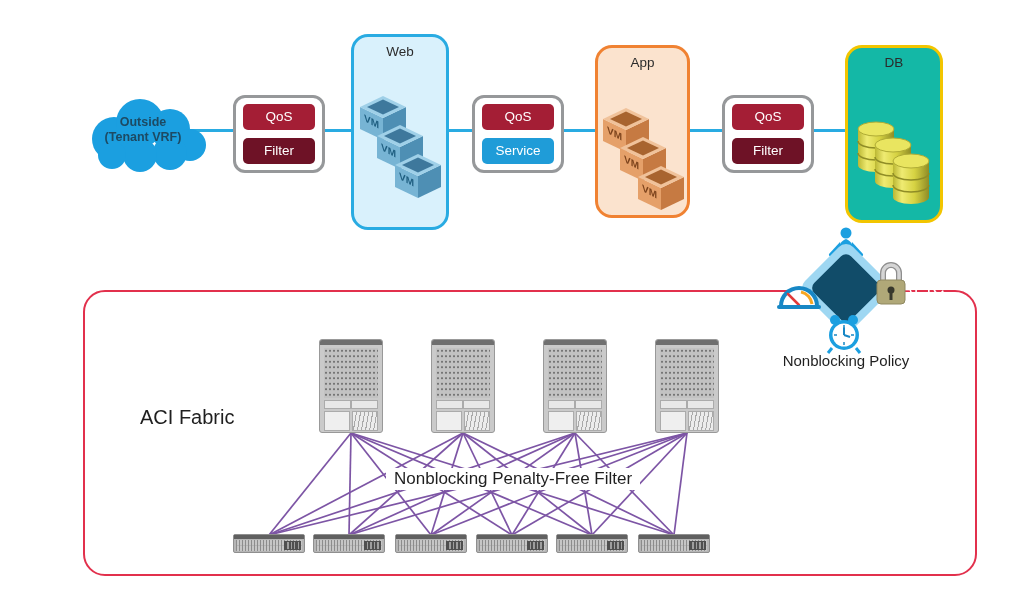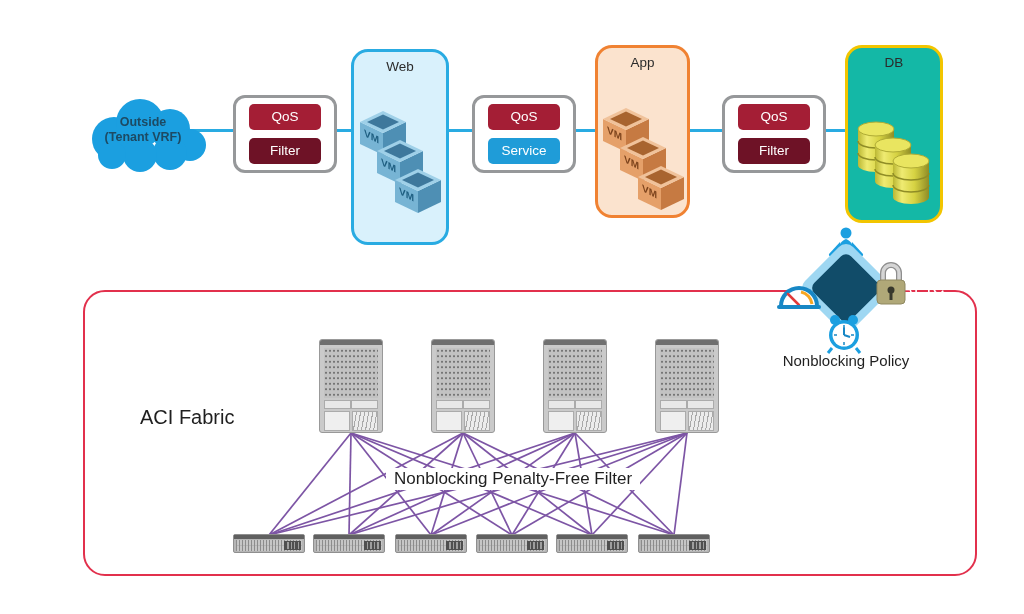--- a/index.html
+++ b/index.html
@@ -12,32 +12,32 @@
   
   #connector{left:150px;top:129px;width:740px;height:3px;background:#29ABE2;z-index:0;}
 
   
   #cloud{left:78px;top:93px;width:130px;height:80px;z-index:1;}
   #cloud svg{position:absolute;left:0;top:0;}
   #cloud .cloud-text{position:absolute;left:0;top:22px;width:100%;text-align:center;
     font-size:12.5px;line-height:15px;color:#1D4A63;font-weight:bold;z-index:1;}
 
   
-  .gateway{width:104px;height:78px;background:#ffffff;border:3px solid #96989A;border-radius:12px;
+  .gateway{width:92px;height:78px;background:#ffffff;border:3px solid #96989A;border-radius:12px;
     box-sizing:border-box;display:flex;flex-direction:column;align-items:center;justify-content:center;
     gap:8px;z-index:2;}
   .gw-btn{width:72px;height:26px;border-radius:5px;color:#ffffff;font-size:13.5px;line-height:26px;
     text-align:center;}
   .btn-qos{background:#A41E35;}
   .btn-filter{background:#6E1226;}
   .btn-service{background:#1F9CD8;}
 
   
   .tier{box-sizing:border-box;border-radius:17px;z-index:2;}
-  #tier-web{left:351px;top:49px;width:98px;height:196px;background:#D9F1FC;border:3px solid #29ABE2;}
+  #tier-web{left:351px;top:34px;width:98px;height:196px;background:#D9F1FC;border:3px solid #29ABE2;}
   #tier-app{left:595px;top:45px;width:95px;height:173px;background:#FBE3CE;border:3px solid #F08232;}
   #tier-db{left:845px;top:45px;width:98px;height:178px;background:#14b8a6;border:3px solid #F2C500;}
   .tier-label{position:absolute;left:0;top:7px;width:100%;text-align:center;font-size:13.5px;color:#2B2B2B;}
   .tier-item{position:absolute;}
 
   
   #fabric-box{left:83px;top:290px;width:894px;height:286px;border:2px solid #E2304C;border-radius:22px;
     background:#ffffff;box-sizing:border-box;z-index:0;}
   #fabric-label{left:140px;top:406px;font-size:20px;color:#1F1F1F;z-index:2;}
   #mesh{left:0;top:0;width:1024px;height:614px;z-index:1;pointer-events:none;}

